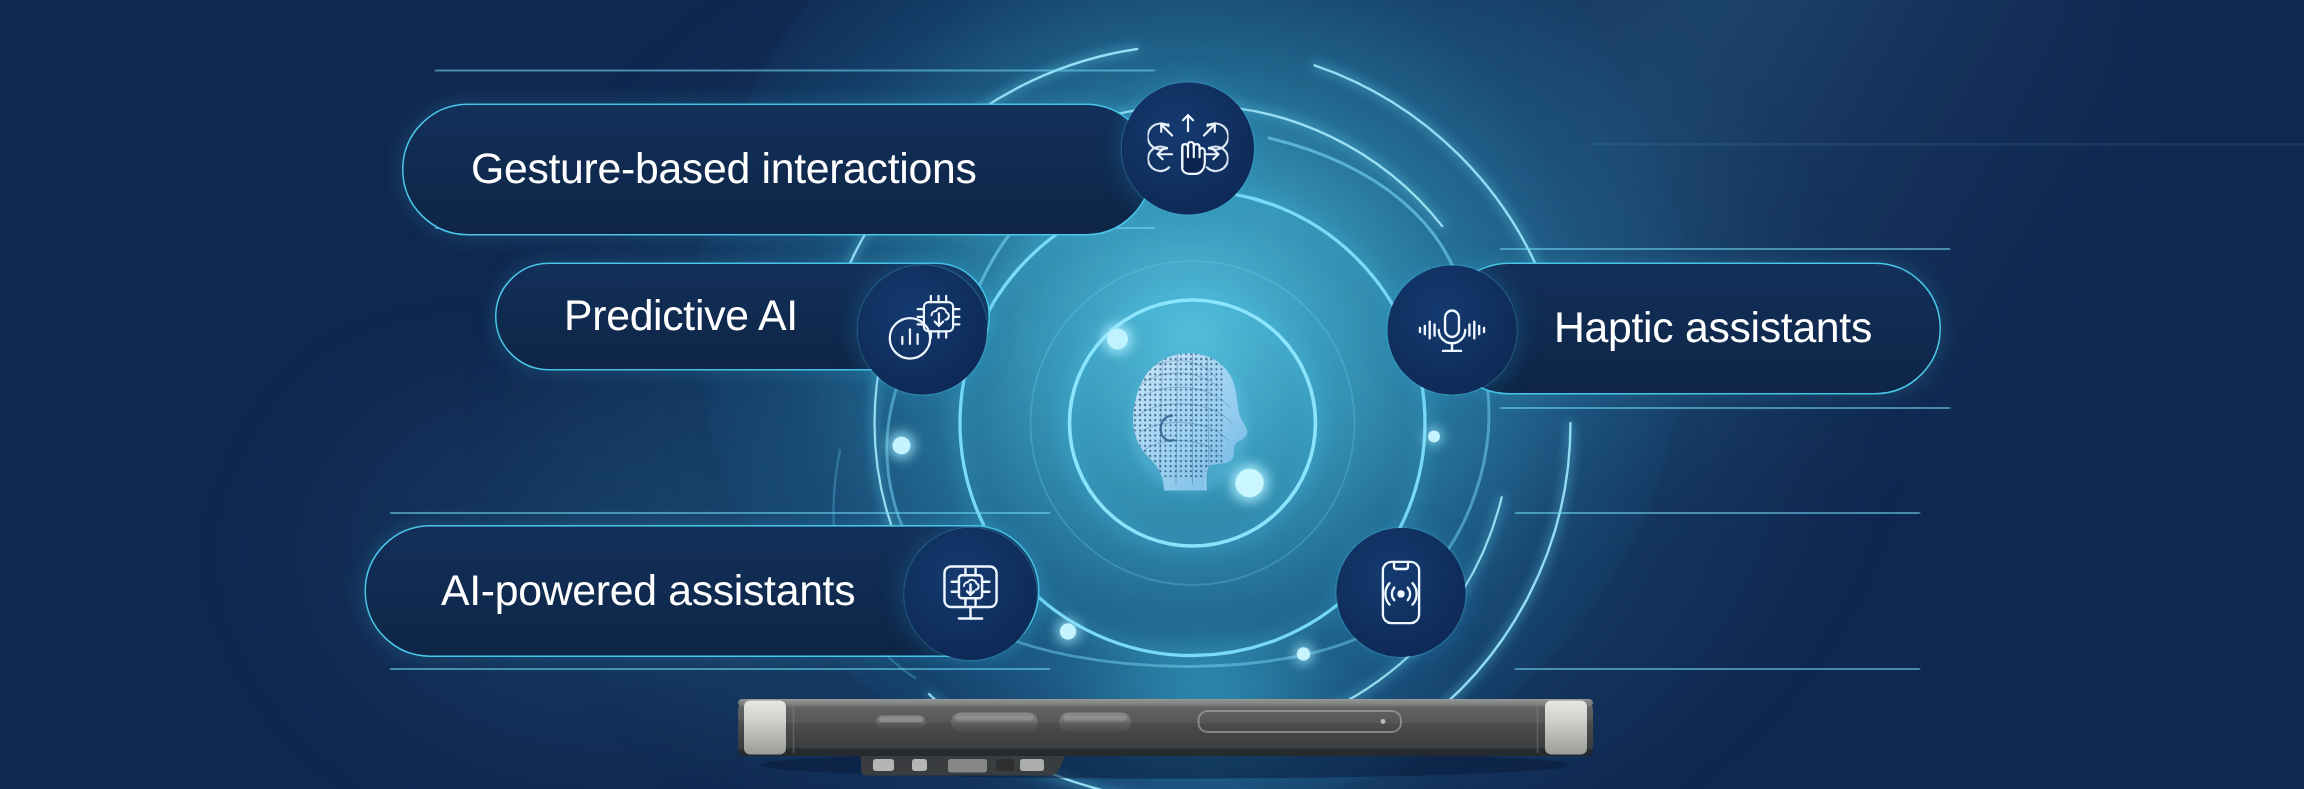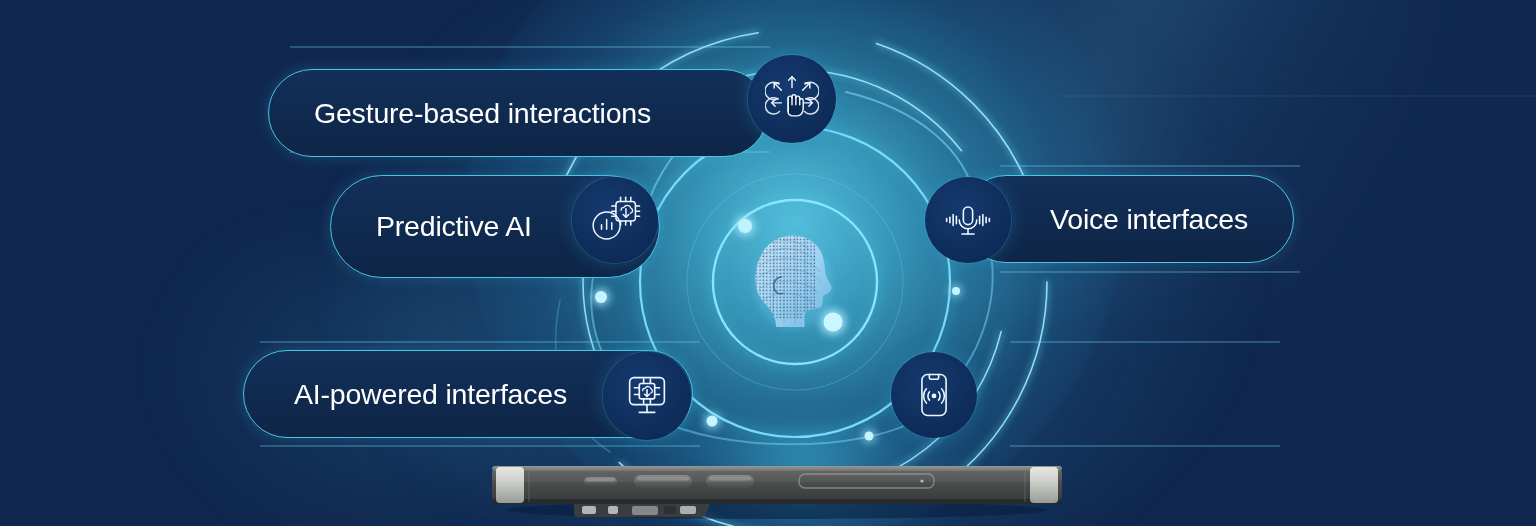--- a/index.html
+++ b/index.html
@@ -101,21 +101,21 @@
     font-size: 28.5px;
     letter-spacing: -0.2px;
     white-space: nowrap;
     font-weight: 400;
   }
   .pill.left  { justify-content: flex-start; }
   .pill.right { justify-content: flex-end; }
 
   
   #pill-gesture   { left: 268px;  top: 57px;  width: 500px; height: 88px; padding-left: 45px; margin-top: 12px; }
-  #pill-predict   { left: 330px;  top: 175px; width: 330px; height: 103px; padding-left: 45px; }
+  #pill-predict   { left: 330px;  top: 175px; width: 330px; height: 72px; padding-left: 45px; }
   #pill-voice     { left: 962px;  top: 175px; width: 332px; height: 88px; padding-right: 45px; }
   #pill-aiui      { left: 243px;  top: 350px; width: 450px; height: 88px; padding-left: 50px; }
   #pill-haptic    { left: 928px;  top: 350px; width: 345px; height: 88px; padding-right: 48px; }
 
   
   .icon-disc {
     position: absolute;
     border-radius: 50%;
     background: radial-gradient(circle at 42% 36%, #153a70 0%, #10305f 48%, #0c2450 100%);
     display: flex;
@@ -272,25 +272,25 @@
 
   <div class="pill left" id="pill-gesture">
     <span class="pill-label">Gesture-based interactions</span>
   </div>
 
   <div class="pill left" id="pill-predict">
     <span class="pill-label">Predictive AI</span>
   </div>
 
   <div class="pill right" id="pill-voice">
-    <span class="pill-label">Voice interfaces</span>
+    <span class="pill-label">Haptic assistants</span>
   </div>
 
   <div class="pill left" id="pill-aiui">
-    <span class="pill-label">AI-powered interfaces</span>
+    <span class="pill-label">AI-powered assistants</span>
   </div>
 
 
   <div class="icon-disc" id="disc-gesture">
     <svg viewBox="0 0 56 56" width="54" height="54" fill="none" stroke="#eef7ff" stroke-width="1.5" stroke-linecap="round" stroke-linejoin="round">
 
       <path d="M28 16 L28 5"></path>
       <path d="M24.5 8.5 L28 5 L31.5 8.5"></path>
 
       <path d="M17 19 L9.5 11.5"></path>

